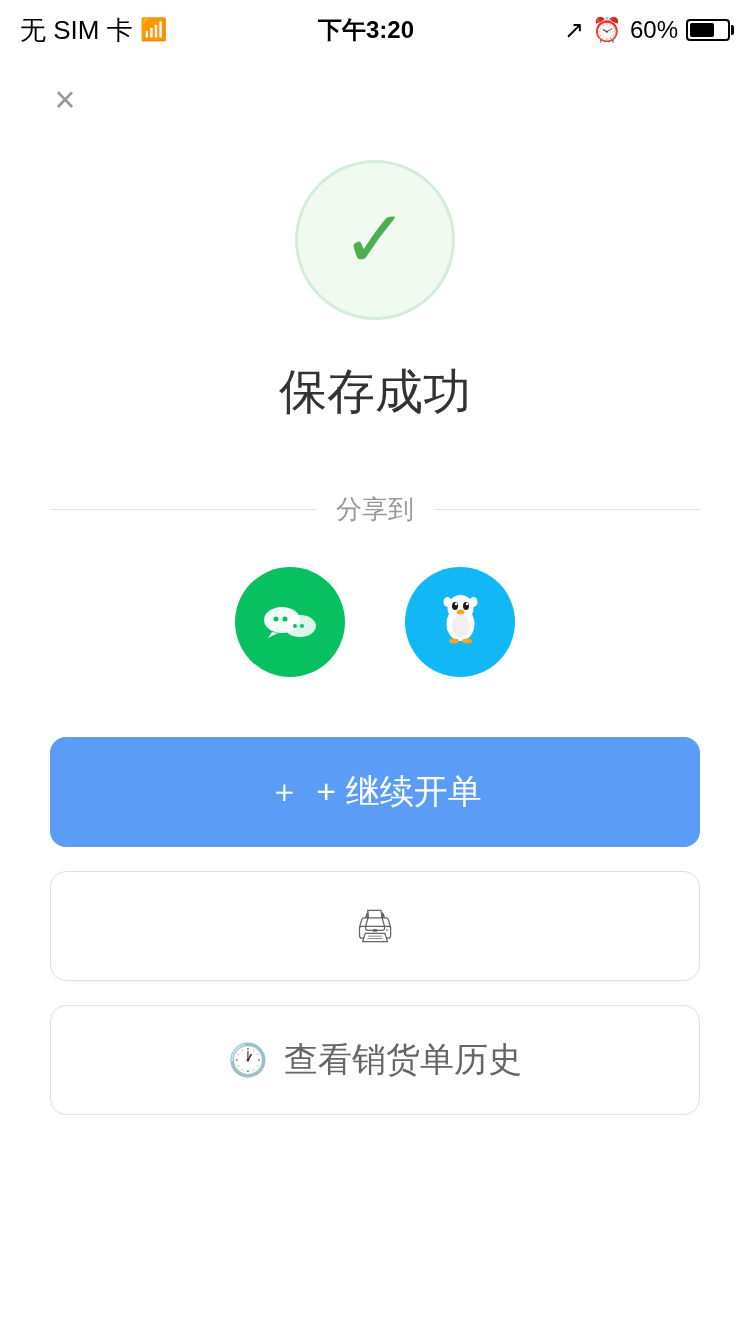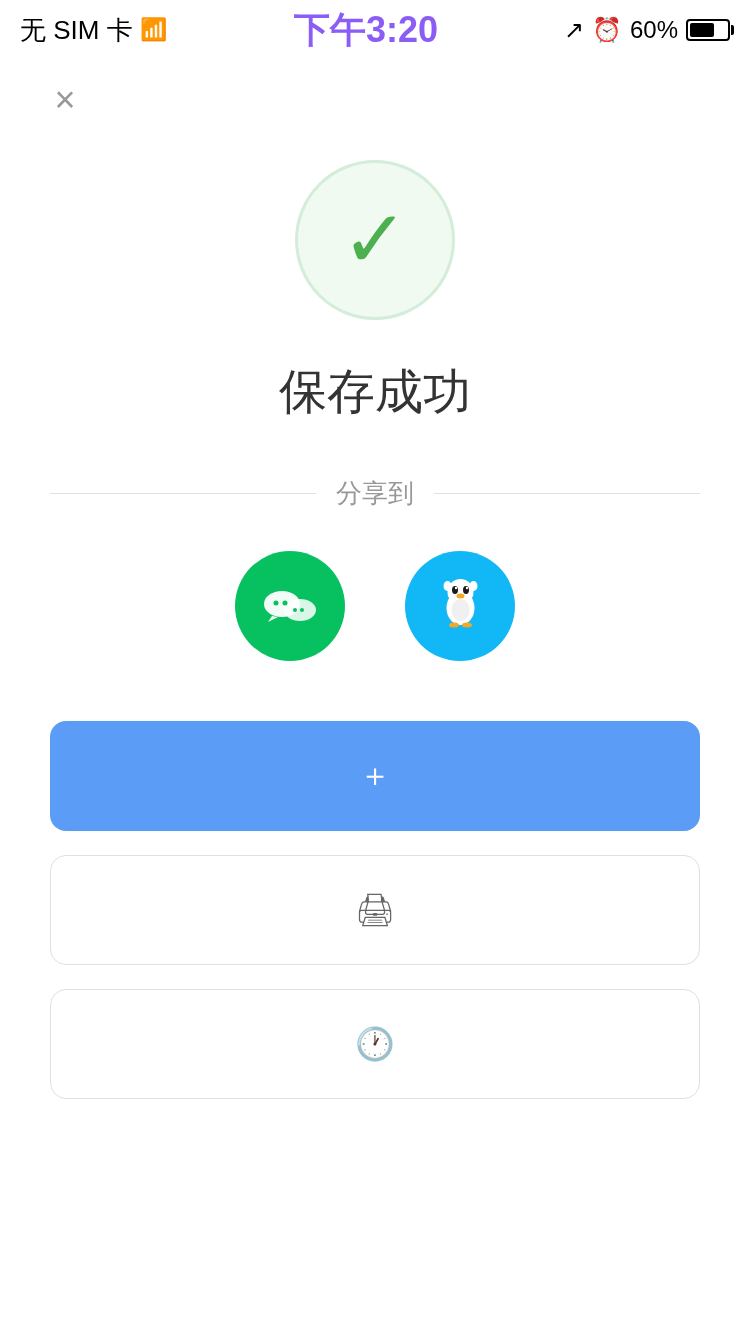--- a/index.html
+++ b/index.html
@@ -32,22 +32,22 @@
     .status-left {
       display: flex;
       align-items: center;
       gap: 8px;
       font-size: 26px;
       color: #000;
       font-weight: 500;
     }
 
     .status-center {
-      font-size: 36px;
-      color: #8b5cf6;
+      font-size: 24px;
+      color: #000000;
       font-weight: 600;
     }
 
     .status-right {
       display: flex;
       align-items: center;
       gap: 8px;
       font-size: 24px;
       color: #000;
     }
@@ -140,21 +140,21 @@
       font-size: 80px;
       color: #4caf50;
       line-height: 1;
     }
 
     
     .success-title {
       font-size: 48px;
       color: #333;
       font-weight: 400;
-      margin-bottom: 52px;
+      margin-bottom: 68px;
     }
 
     
     .share-section {
       width: 100%;
       display: flex;
       flex-direction: column;
       align-items: center;
       margin-bottom: 50px;
     }
@@ -339,24 +339,26 @@
           <ellipse cx="45.5" cy="12" rx="4" ry="5" fill="white"></ellipse>
         </svg>
       </div>
     </div>
   </div>
 
   <div class="actions">
 
     <button class="action-btn primary">
       <span class="btn-icon">＋</span>
+      <span>+ 继续开单</span>
     </button>
 
     <button class="action-btn secondary">
       <span class="btn-icon">🖨</span>
     </button>
 
     <button class="action-btn secondary">
       <span class="btn-icon">🕐</span>
+      <span>查看销货单历史</span>
     </button>
 
   </div>
 </div>
 
 </body></html>

